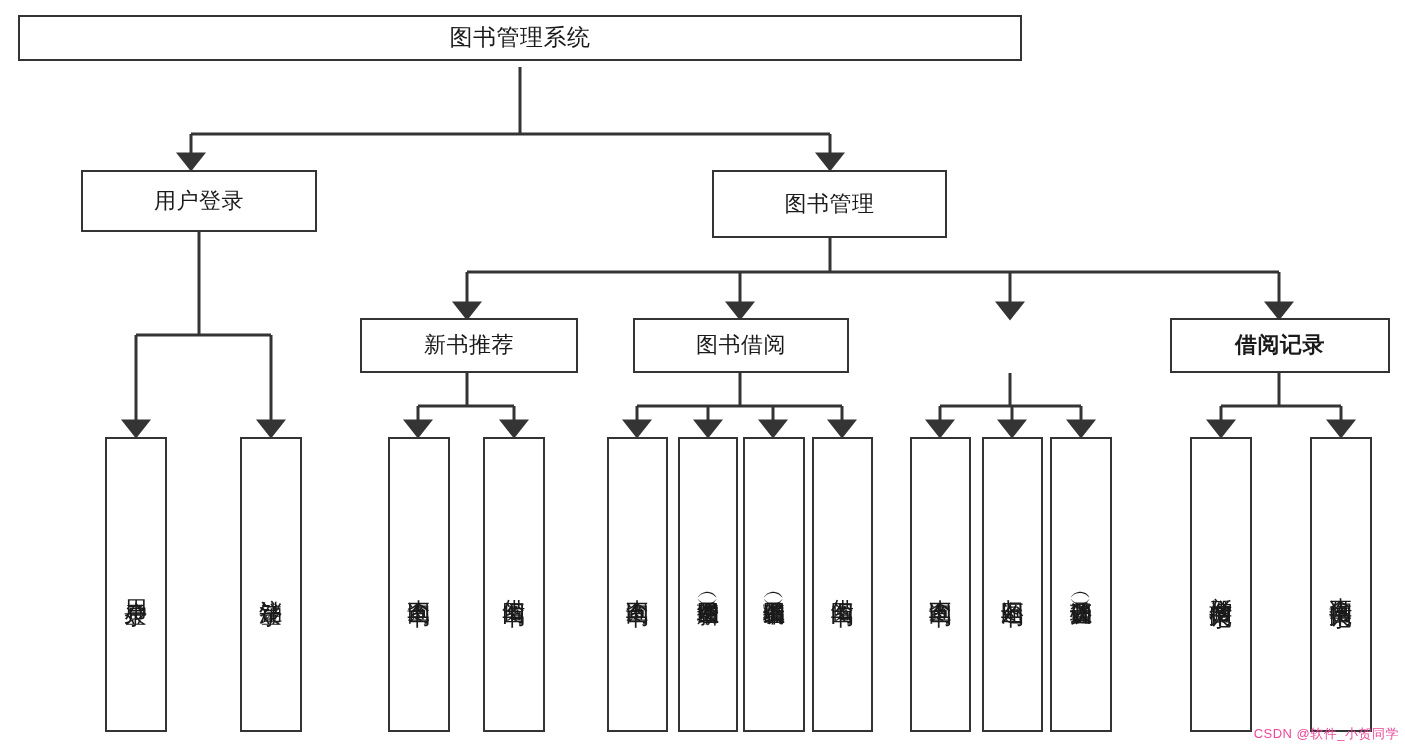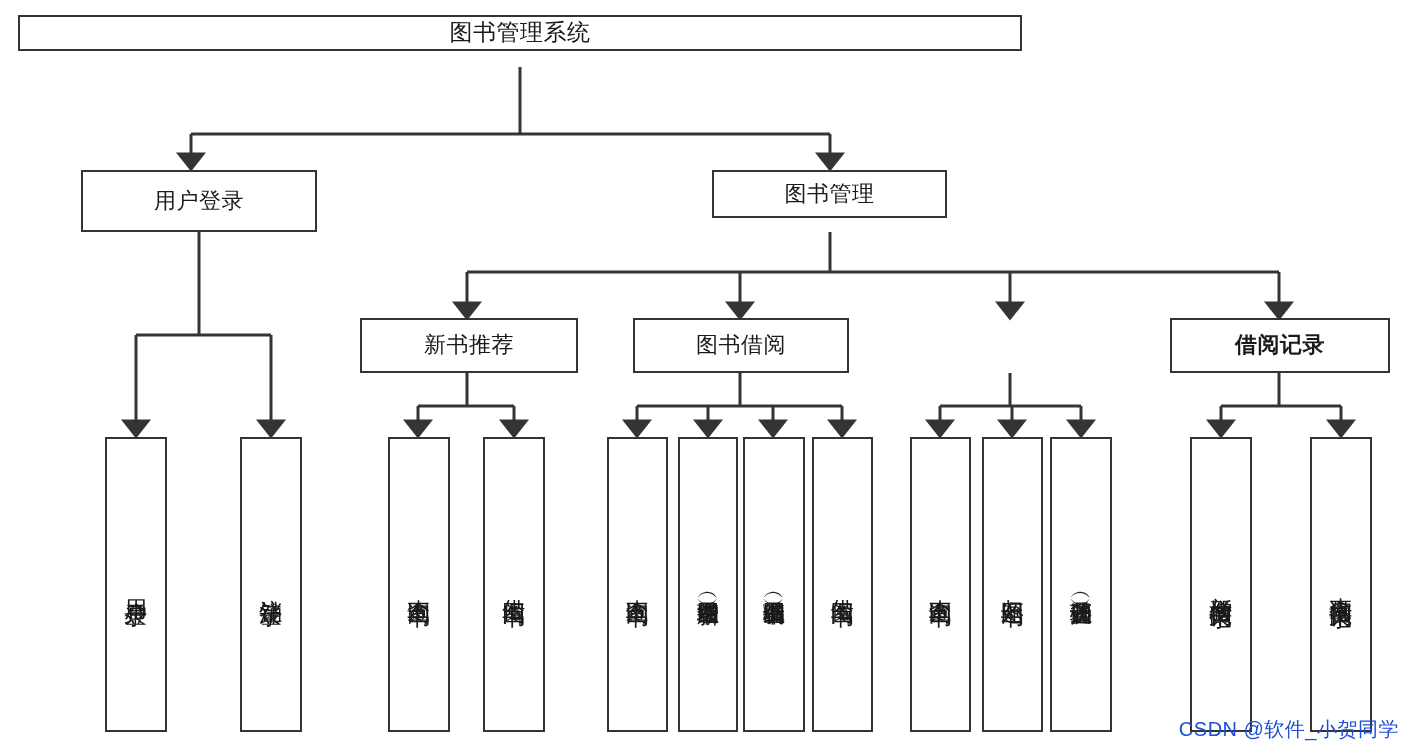--- a/index.html
+++ b/index.html
@@ -46,22 +46,22 @@
     letter-spacing:2px;
     white-space:nowrap;
     max-height:286px;
   }
   .v-node.long .lbl{font-size:22px;letter-spacing:0px;line-height:1.0;}
 
   #watermark{
     position:absolute;
     right:6px;
     bottom:4px;
-    font-size:20px;
-    color:#1d4ed8;
+    font-size:13px;
+    color:#ec4899;
     white-space:nowrap;
     letter-spacing:0.5px;
     font-family:"Liberation Sans","DejaVu Sans",sans-serif;
   }
 </style>
 </head>
 <body>
 
 <div id="stage">
 
@@ -108,28 +108,28 @@
       <path d="M1012,406 L1012,429" marker-end="url(#arr)"></path>
       <path d="M1081,406 L1081,429" marker-end="url(#arr)"></path>
 
       <path d="M1279,373 L1279,406"></path>
       <path d="M1221,406 L1341,406"></path>
       <path d="M1221,406 L1221,429" marker-end="url(#arr)"></path>
       <path d="M1341,406 L1341,429" marker-end="url(#arr)"></path>
     </g>
   </svg>
 
-  <div class="node h-node title-node" style="left:18px;top:15px;width:1004px;height:36px;">
+  <div class="node h-node title-node" style="left:18px;top:15px;width:1004px;height:46px;">
     <span class="lbl">图书管理系统</span>
   </div>
 
   <div class="node h-node" style="left:81px;top:170px;width:236px;height:62px;">
     <span class="lbl">用户登录</span>
   </div>
-  <div class="node h-node" style="left:712px;top:170px;width:235px;height:48px;">
+  <div class="node h-node" style="left:712px;top:170px;width:235px;height:68px;">
     <span class="lbl">图书管理</span>
   </div>
 
   <div class="node h-node" style="left:633px;top:318px;width:216px;height:55px;">
     <span class="lbl">图书借阅</span>
   </div>
   <div class="node h-node" style="left:360px;top:318px;width:218px;height:55px;">
     <span class="lbl">新书推荐</span>
   </div>
   <div class="node h-node" style="left:1170px;top:318px;width:220px;height:55px;font-weight:bold;">

